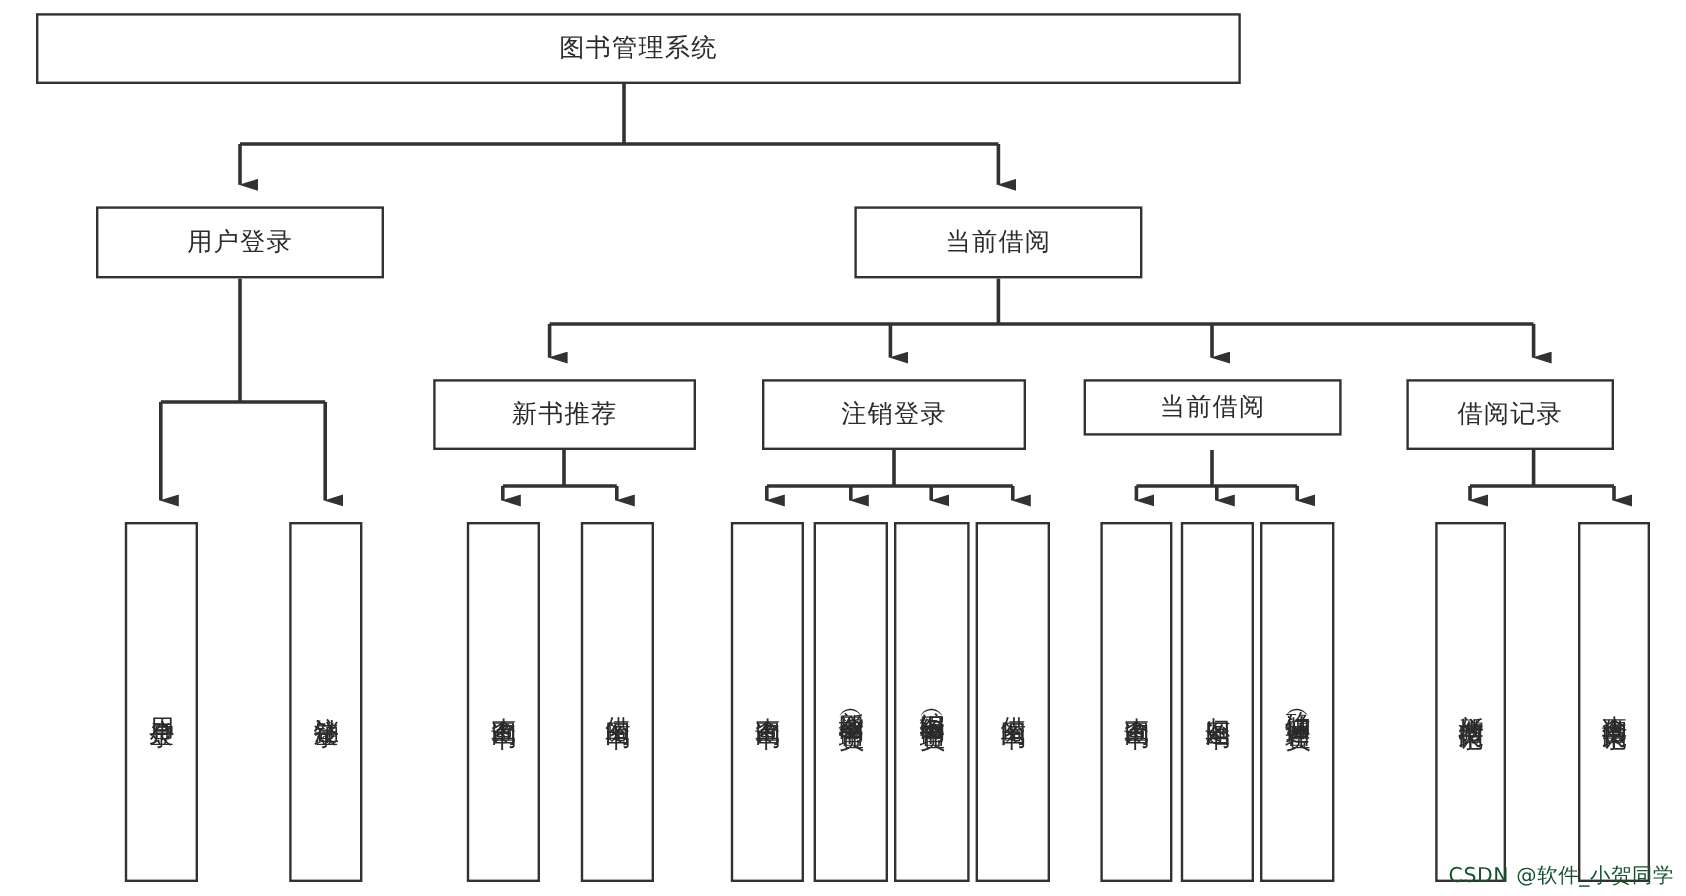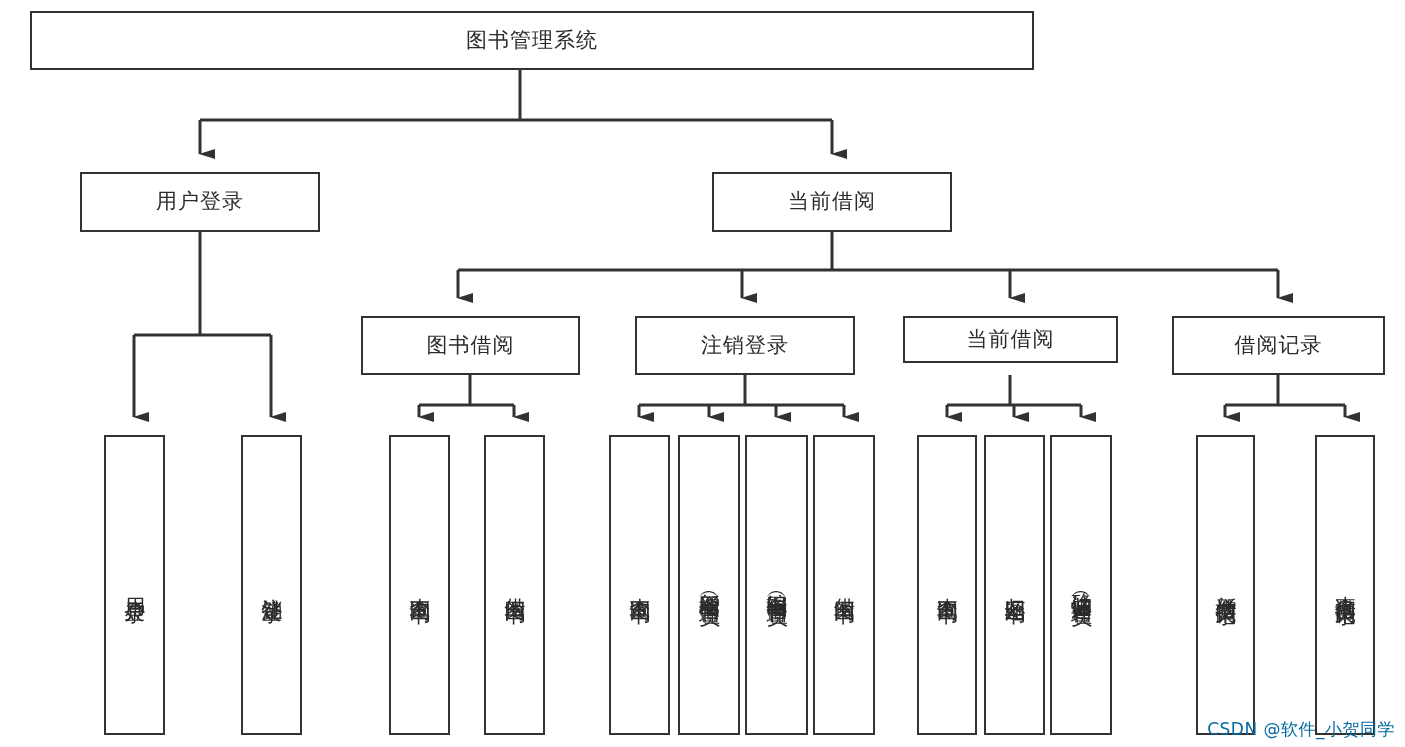--- a/index.html
+++ b/index.html
@@ -50,21 +50,21 @@
   svg#wires{
     position:absolute;left:0;top:0;width:1405px;height:747px;
     pointer-events:none;
   }
   .wire{stroke:#33322f;stroke-width:3;fill:none;}
   .arrowhead{fill:#33322f;}
   #watermark{
     position:absolute;
     right:10px;bottom:6px;
     font-size:17px;
-    color:#0369a1;
+    color:#14532d;
     letter-spacing:0.5px;
     white-space:nowrap;
     font-family:"DejaVu Sans","Liberation Sans",sans-serif;
     margin-left:39px;
   }
 </style>
 </head>
 <body>
 
 <div id="diagram">
@@ -115,24 +115,24 @@
     <path class="wire" d="M1225,405 L1345,405"></path>
     <path class="wire" d="M1225,405 L1225,417" marker-end="url(#ah)"></path>
     <path class="wire" d="M1345,405 L1345,417" marker-end="url(#ah)"></path>
   </svg>
 
   <div class="node horiz" style="left:30px;top:11px;width:1004px;height:59px;">图书管理系统</div>
 
   <div class="node horiz" style="left:80px;top:172px;width:240px;height:60px;">用户登录</div>
   <div class="node horiz" style="left:712px;top:172px;width:240px;height:60px;">当前借阅</div>
 
-  <div class="node horiz" style="left:361px;top:316px;width:219px;height:59px;">图书借阅</div>
+  <div class="node horiz" style="left:361px;top:316px;width:219px;height:59px;">新书推荐</div>
   <div class="node horiz" style="left:635px;top:316px;width:220px;height:59px;">注销登录</div>
   <div class="node horiz" style="left:903px;top:316px;width:215px;height:47px;">当前借阅</div>
-  <div class="node horiz" style="left:1172px;top:316px;width:213px;height:59px;text-align:right;">借阅记录</div>
+  <div class="node horiz" style="left:1172px;top:316px;width:173px;height:59px;text-align:right;">借阅记录</div>
 
   <div class="node vert" style="left:104px;top:435px;width:61px;height:300px;">
     <span class="vtext">用户登录</span>
   </div>
   <div class="node vert" style="left:241px;top:435px;width:61px;height:300px;">
     <span class="vtext">注销登录</span>
   </div>
 
   <div class="node vert" style="left:389px;top:435px;width:61px;height:300px;">
     <span class="vtext">查询图书</span>

